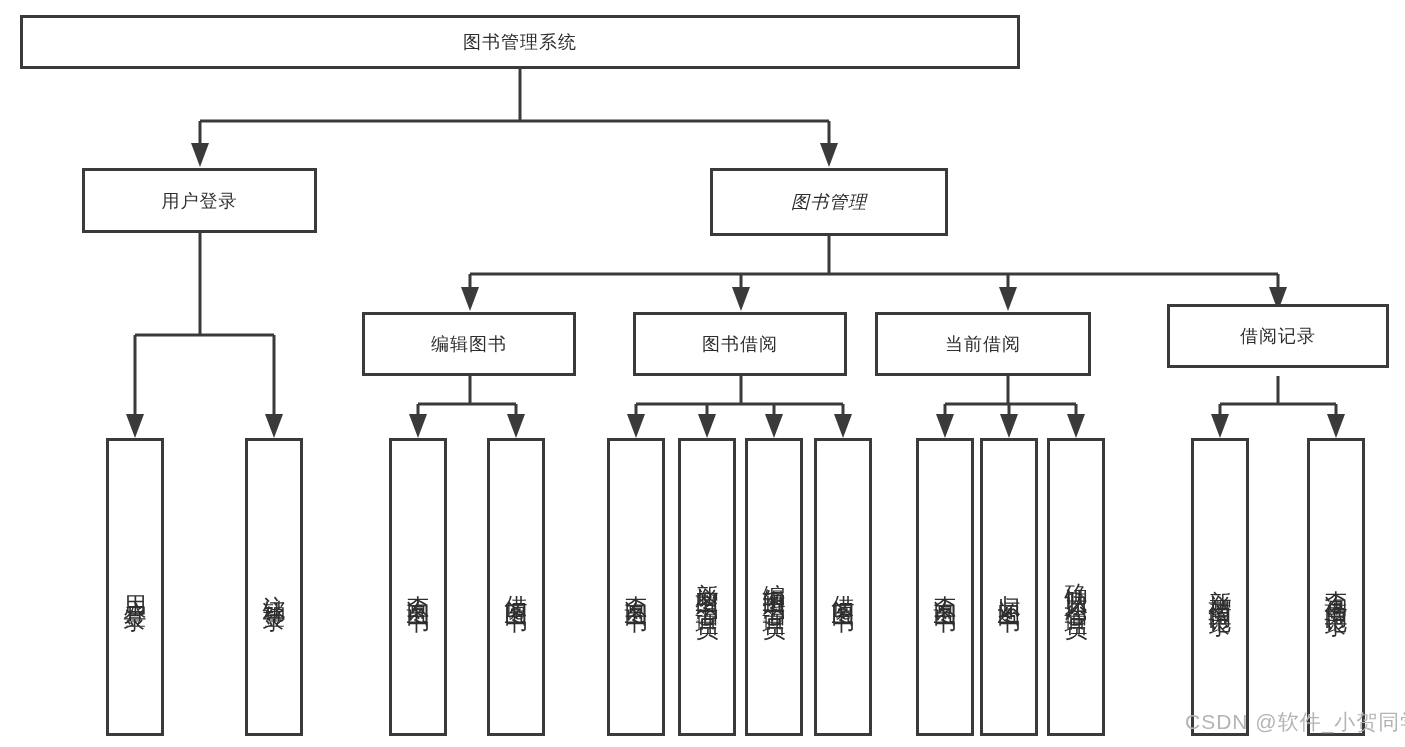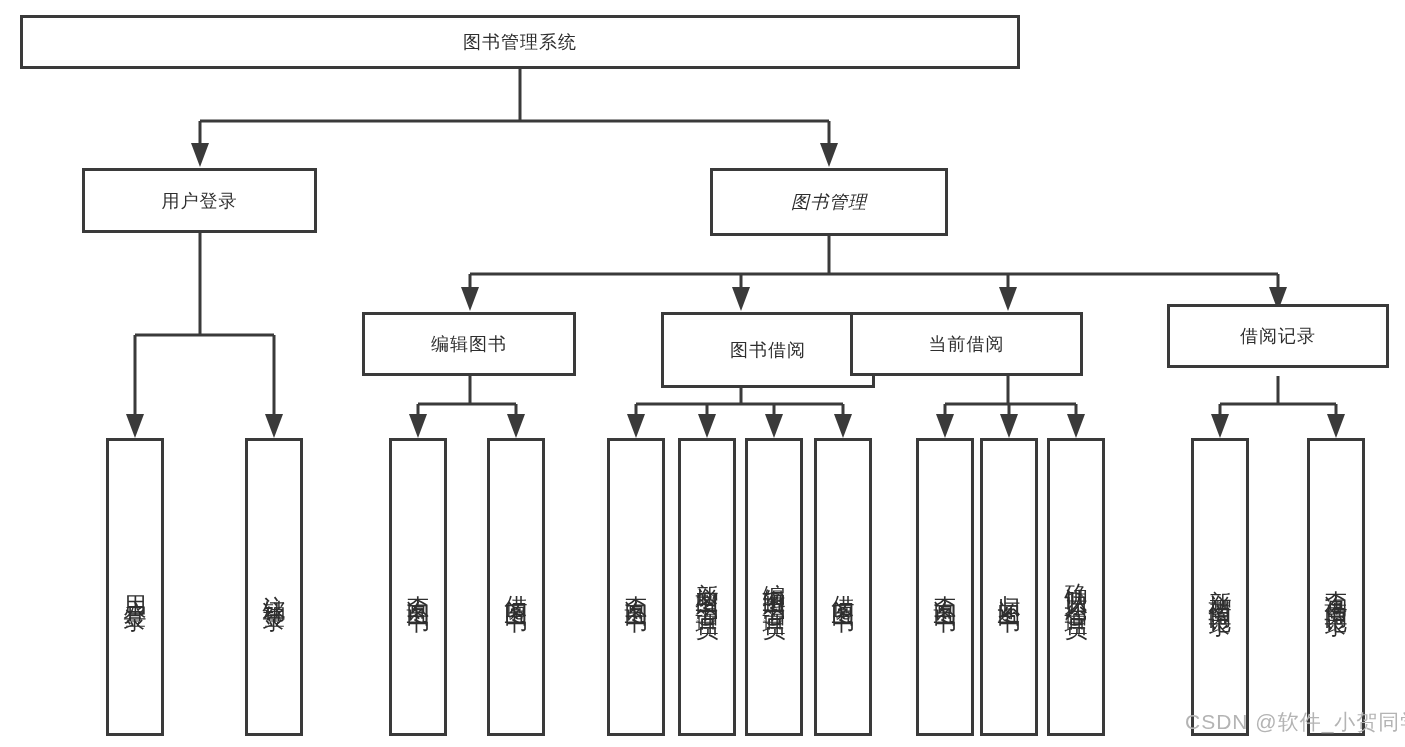--- a/index.html
+++ b/index.html
@@ -49,22 +49,22 @@
     writing-mode: vertical-rl;
     text-orientation: mixed;
     letter-spacing: 5px;
     line-height: 1;
   }
 
   .node.root  { left: 20px;  top: 15px;  width: 1000px; height: 54px; }
   .node.l2a   { left: 82px;  top: 168px; width: 235px;  height: 65px; }
   .node.l2b   { left: 710px; top: 168px; width: 238px;  height: 68px; font-style: italic; }
   .node.l3a   { left: 362px;  top: 312px; width: 214px; height: 64px; }
-  .node.l3b   { left: 633px;  top: 312px; width: 214px; height: 76px; margin-left: 28px; }
-  .node.l3c   { left: 850px;  top: 312px; width: 233px; height: 64px; }
+  .node.l3b   { left: 633px;  top: 312px; width: 214px; height: 64px; }
+  .node.l3c   { left: 875px;  top: 312px; width: 216px; height: 64px; }
   .node.l3d   { left: 1167px; top: 304px; width: 222px; height: 64px; }
 
   .leaf.p1  { left: 106px;  }
   .leaf.p2  { left: 245px;  }
   .leaf.p3  { left: 389px;  }
   .leaf.p4  { left: 487px;  }
   .leaf.p5  { left: 607px;  }
   .leaf.p6  { left: 678px;  }
   .leaf.p7  { left: 745px;  }
   .leaf.p8  { left: 814px;  }

